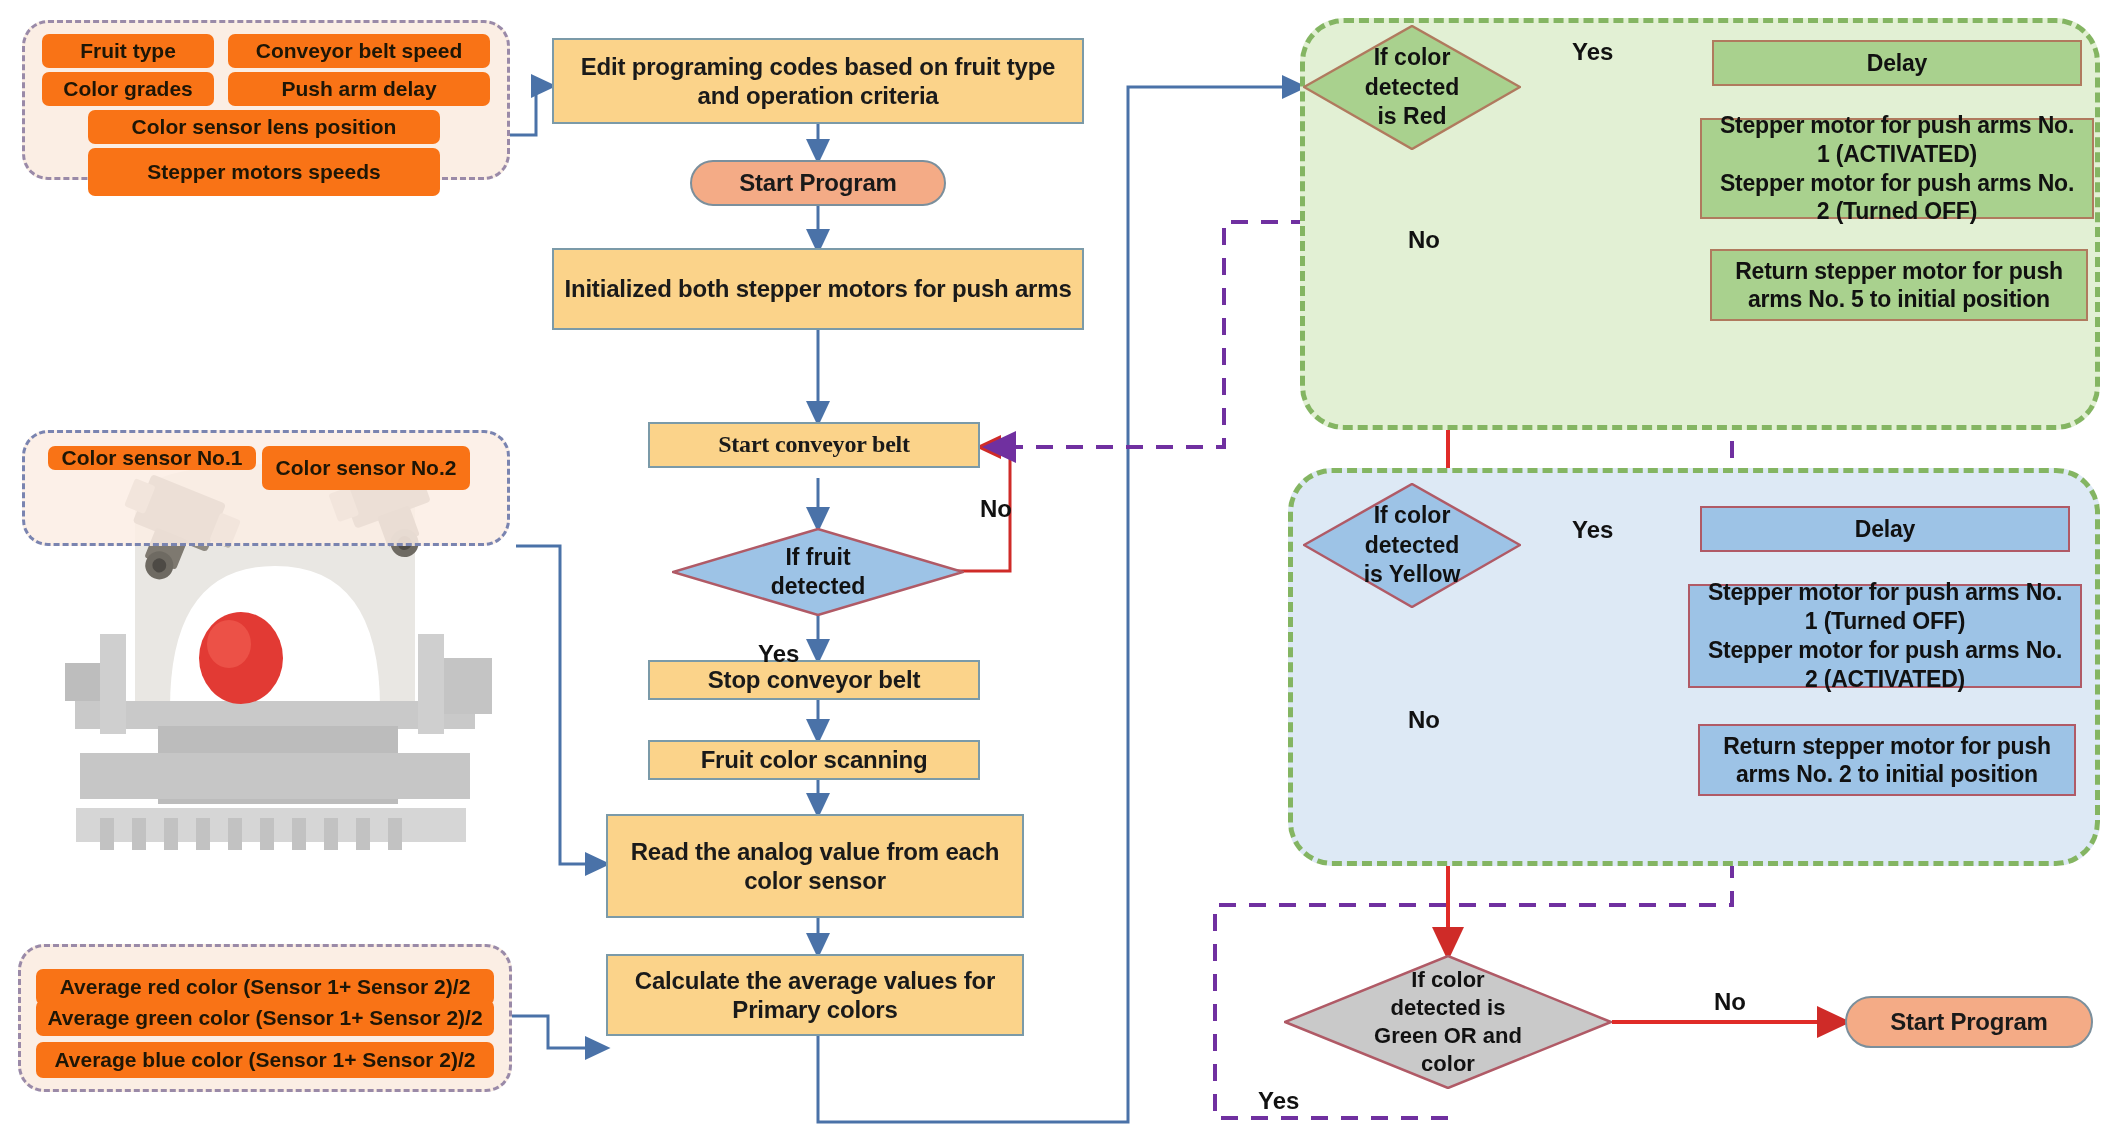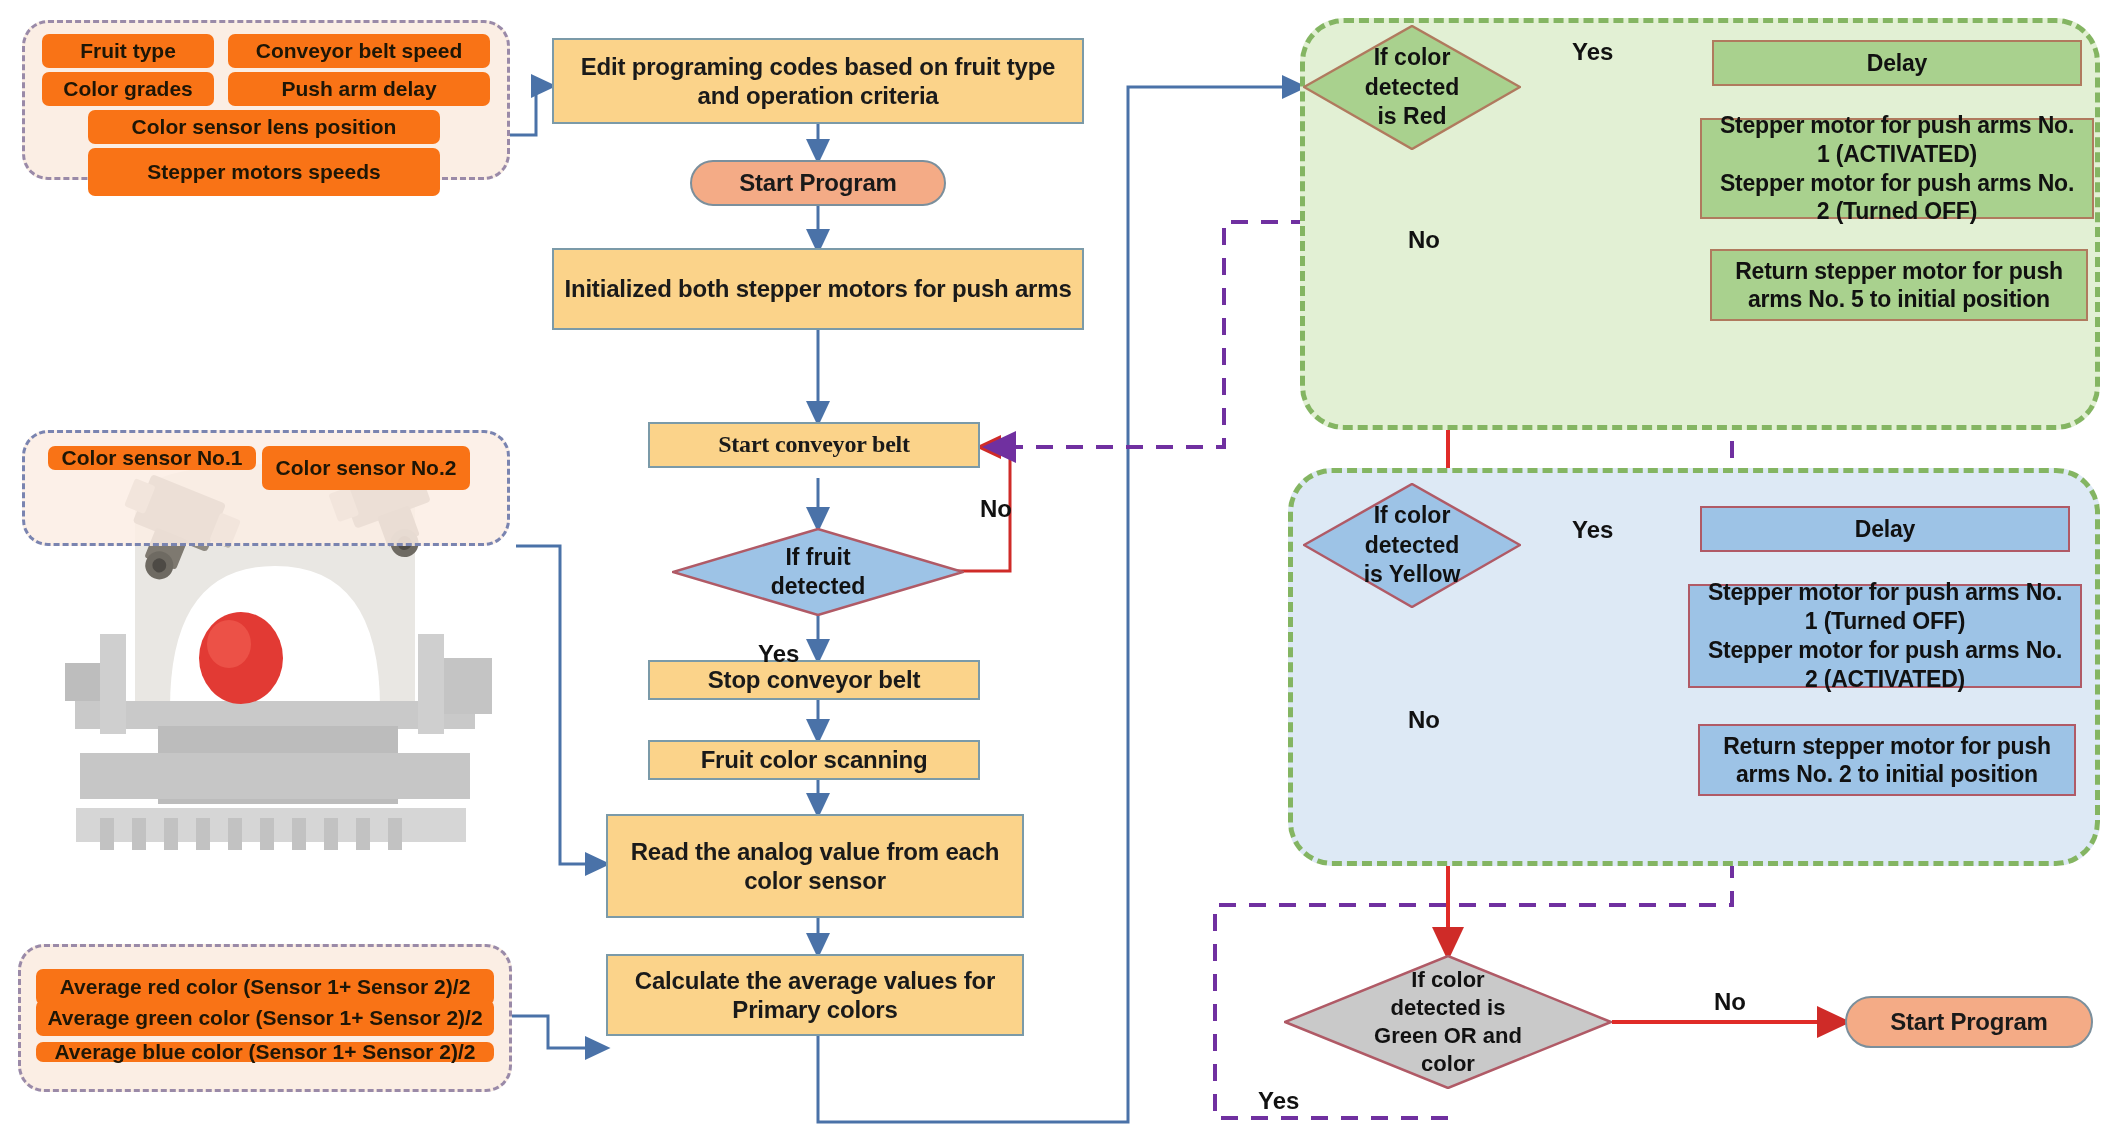--- a/index.html
+++ b/index.html
@@ -195,21 +195,21 @@
 
   <div class="panel" style="left:22px;top:430px;width:488px;height:116px;
        background:rgba(251,238,228,0.86);border-color:#7a84b0;"></div>
   <div class="chip" style="left:38px;top:446px;width:208px;height:24px;margin-left:10px;">Color sensor No.1</div>
   <div class="chip" style="left:262px;top:446px;width:208px;height:44px;">Color sensor No.2</div>
 
   <div class="panel" style="left:18px;top:944px;width:494px;height:148px;
        border-color:#9a8aa8;"></div>
   <div class="chip" style="left:36px;top:958px;width:458px;height:36px;margin-top:11px;">Average red color (Sensor 1+ Sensor 2)/2</div>
   <div class="chip" style="left:36px;top:1000px;width:458px;height:36px;">Average green color (Sensor 1+ Sensor 2)/2</div>
-  <div class="chip" style="left:36px;top:1042px;width:458px;height:20px;text-align:right;">Average blue color (Sensor 1+ Sensor 2)/2</div>
+  <div class="chip" style="left:36px;top:1042px;width:458px;height:36px;text-align:right;">Average blue color (Sensor 1+ Sensor 2)/2</div>
 
   <div class="region green" style="left:1300px;top:18px;width:800px;height:412px;"></div>
   <div class="region blue" style="left:1288px;top:468px;width:812px;height:398px;"></div>
 
   <div class="node proc" style="left:552px;top:38px;width:532px;height:86px;">Edit programing codes based on fruit type and operation criteria</div>
 
   <div class="node term" style="left:690px;top:160px;width:256px;height:46px;">Start Program</div>
 
   <div class="node proc" style="left:552px;top:248px;width:532px;height:82px;">Initialized both stepper motors for push arms</div>
 

